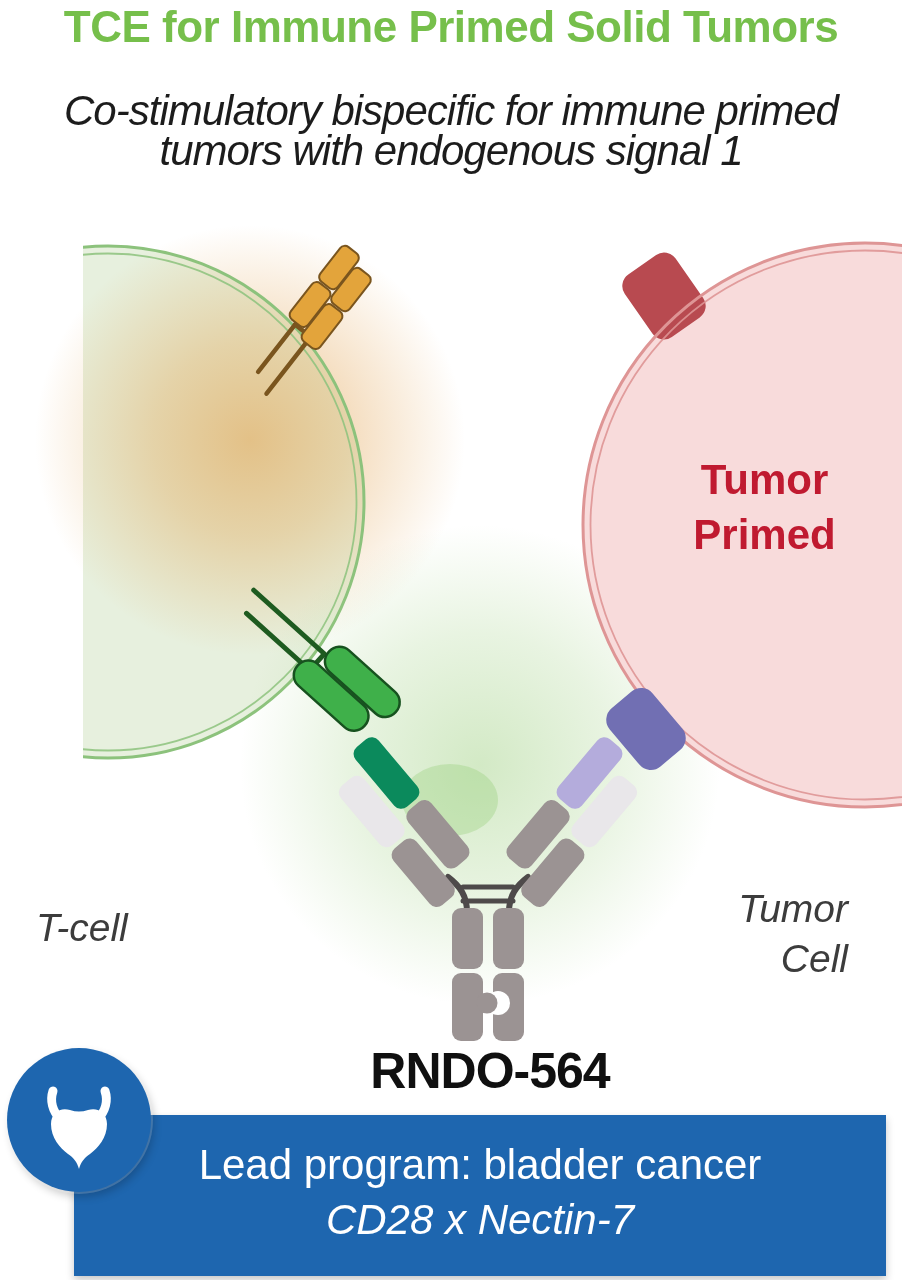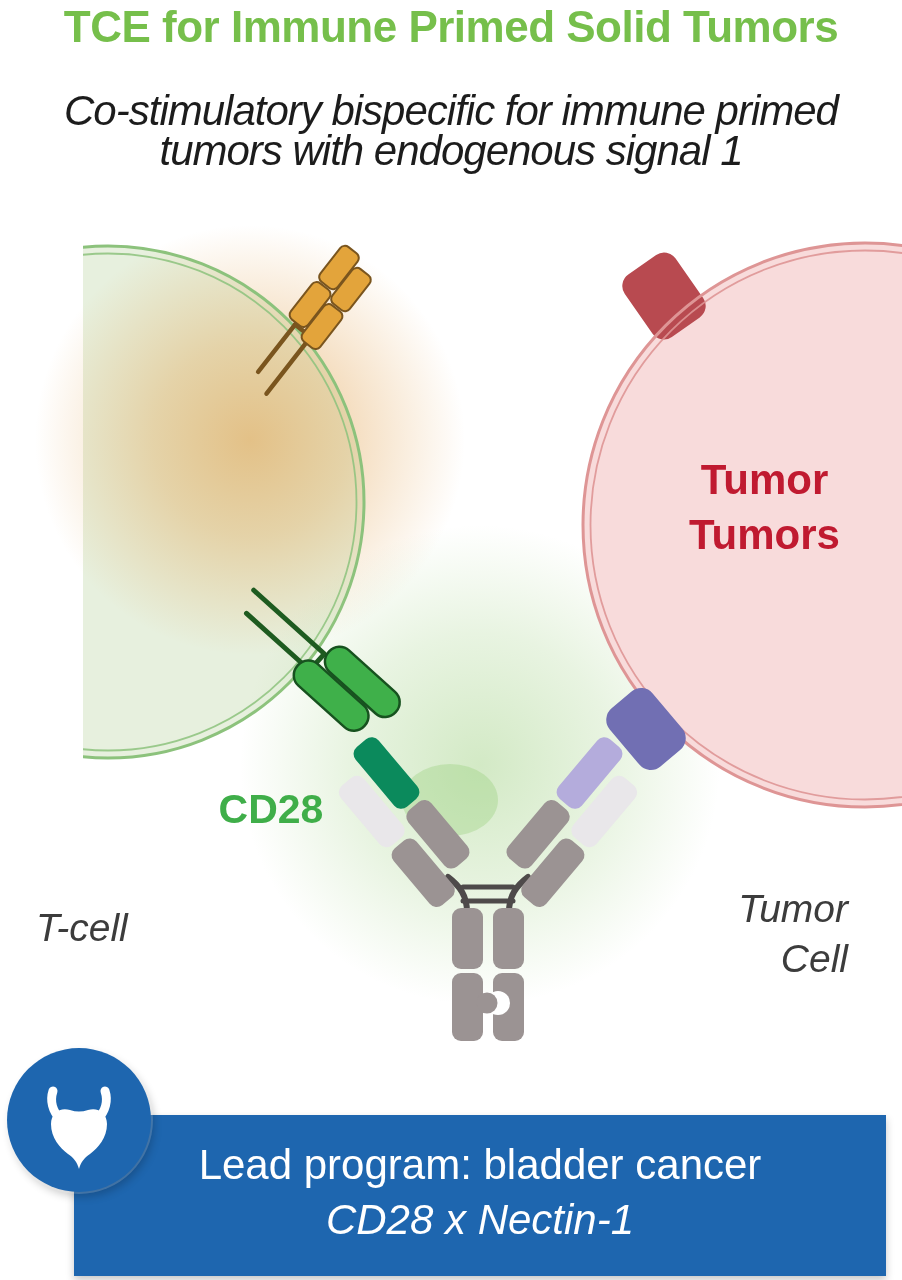--- a/index.html
+++ b/index.html
@@ -170,35 +170,35 @@
       <circle cx="487" cy="1003" r="10.5" style="fill:var(--antibody_gray)"></circle>
     </g>
   </svg>
 
   <div class="txt page-title">TCE for Immune Primed Solid Tumors</div>
   <div class="txt subtitle l1">Co-stimulatory bispecific for immune primed</div>
   <div class="txt subtitle l2">tumors with endogenous signal 1</div>
 
   <div class="txt tumor-killing">
     <div>Tumor</div>
-    <div>Tumors</div>
+    <div>Primed</div>
   </div>
 
-  <div class="txt cd28-label">CD28</div>
   <div class="txt tcell-label">T-cell</div>
 
   <div class="txt tumorcell-label">
     <div>Tumor</div>
     <div>Cell</div>
   </div>
 
+  <div class="txt rndo-label">RNDO-564</div>
 
   <div class="banner"></div>
   <div class="txt banner-line1">Lead program: bladder cancer</div>
-  <div class="txt banner-line2">CD28 x Nectin-1</div>
+  <div class="txt banner-line2">CD28 x Nectin-7</div>
 
   <div class="bladder-badge">
     <svg viewBox="0 0 144 144">
       <g fill="none" stroke="#ffffff" stroke-width="9" stroke-linecap="round">
         <path d="M 54 72 C 45 63, 43 52, 46 43"></path>
         <path d="M 90 72 C 99 63, 101 52, 98 43"></path>
       </g>
       <path fill="#ffffff" d="M 44 76 C 44 64, 54 59, 63 62 C 69 64, 75 64, 81 62 C 90 59, 100 64, 100 76 C 100 90, 91 100, 83 106 C 77 110, 74 114, 72 121 C 70 114, 67 110, 61 106 C 53 100, 44 90, 44 76 Z"></path>
     </svg>
   </div>

